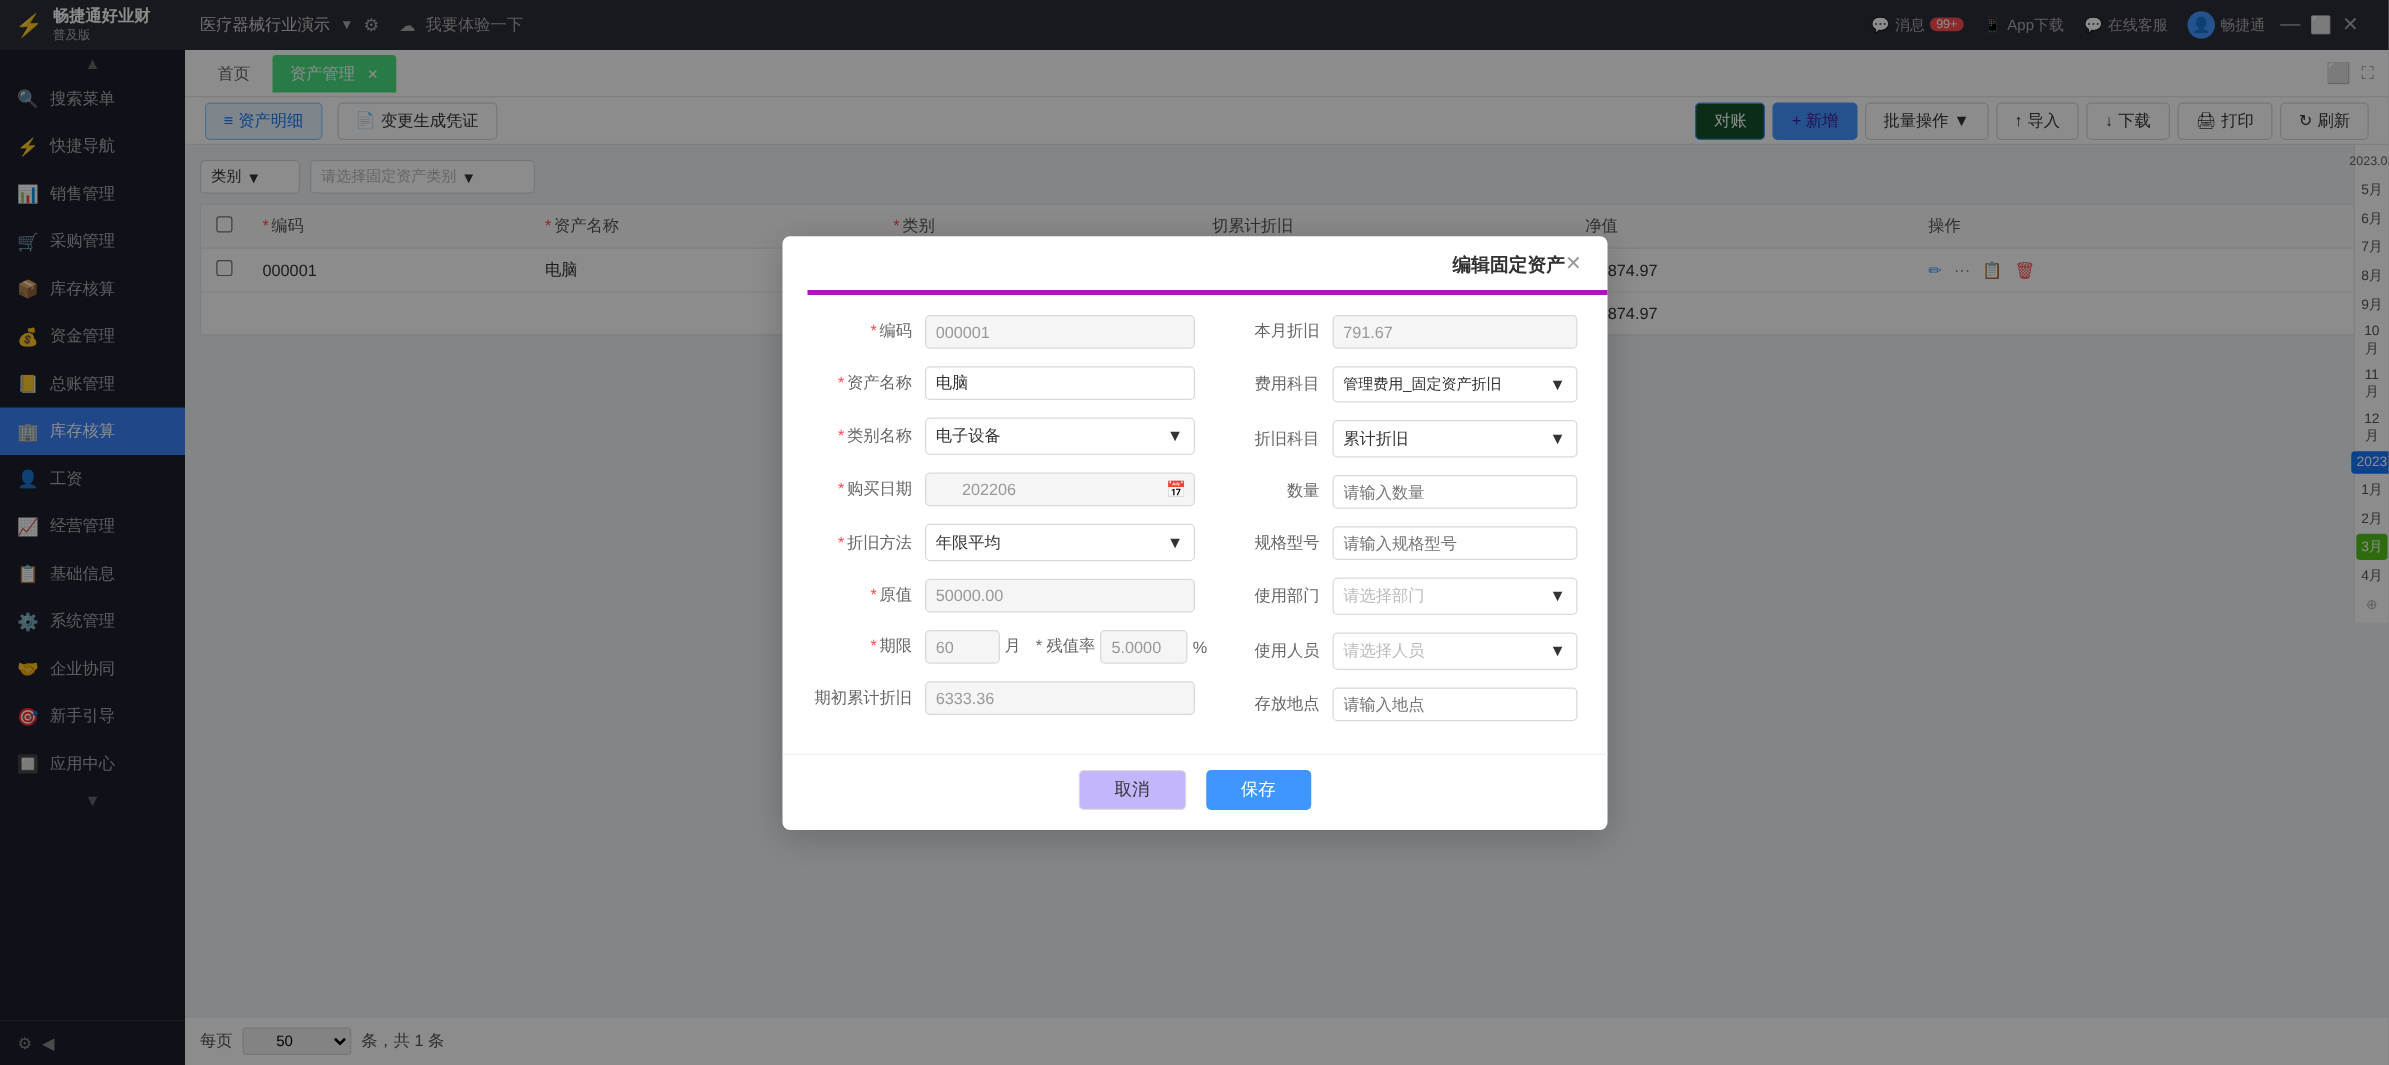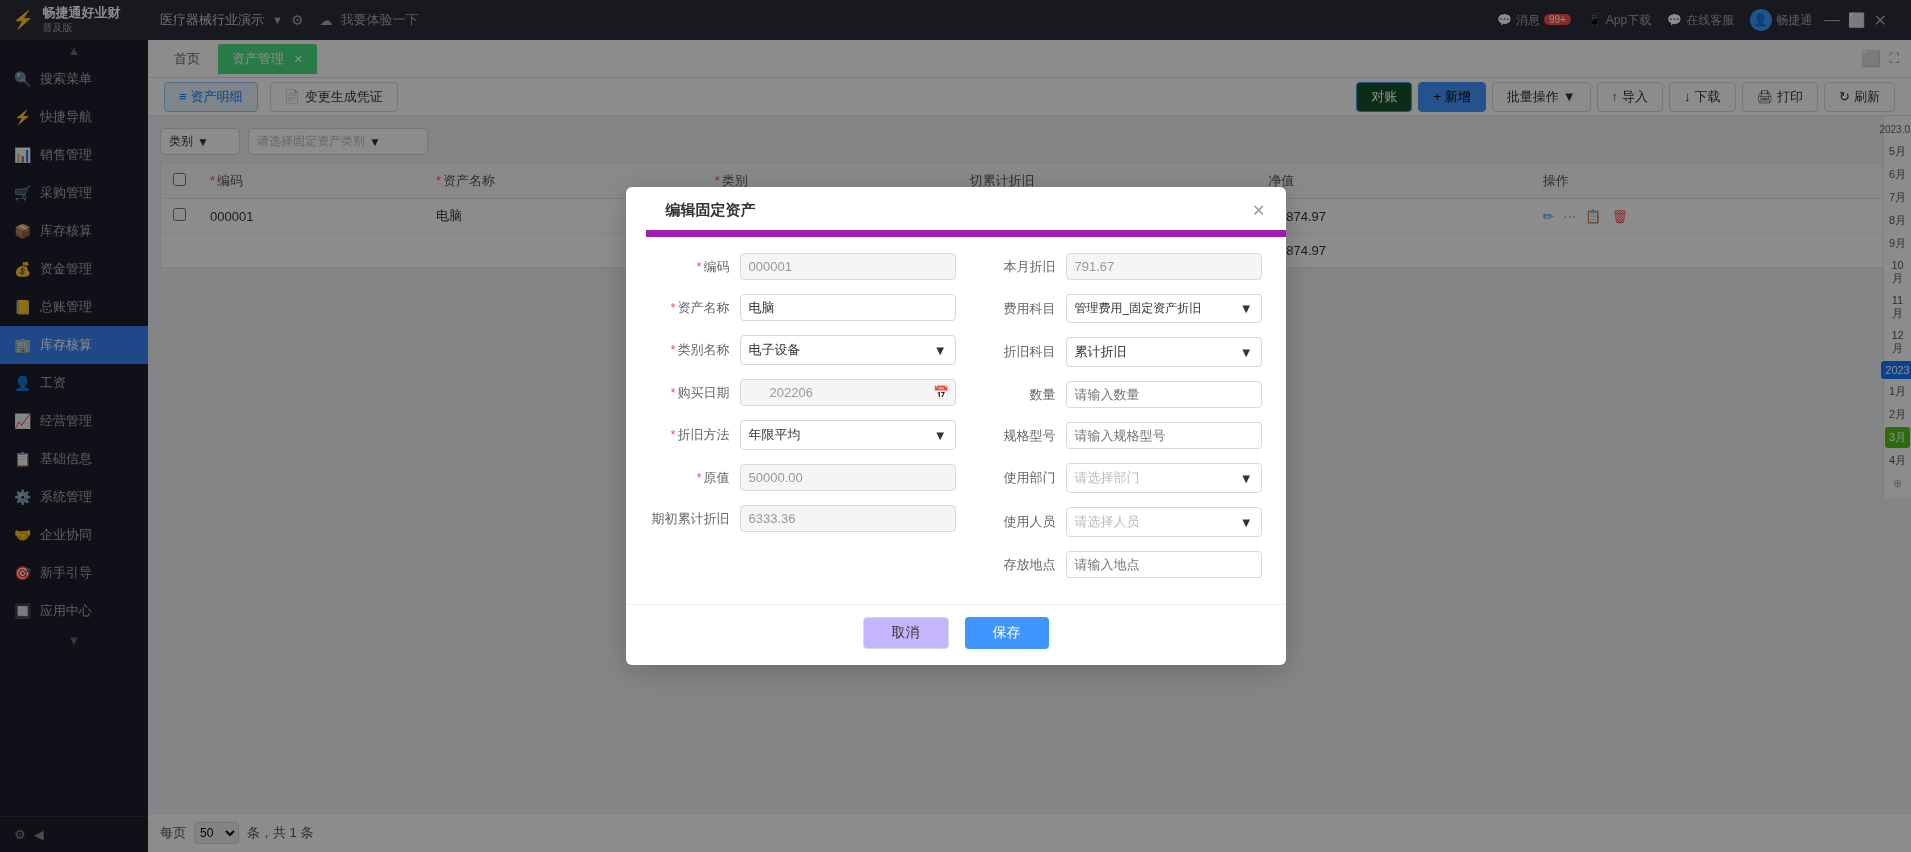--- a/index.html
+++ b/index.html
@@ -49,21 +49,21 @@
     .calendar-strip { position: absolute; right: 0; top: 0; width: 28px; background: #fff; border-left: 1px solid #e8e8e8; display: flex; flex-direction: column; align-items: center; padding: 8px 0; gap: 2px; font-size: 11px; color: #555; }
     .cal-month { padding: 3px 4px; cursor: pointer; text-align: center; }
     .cal-month.green { background: #52c41a; color: #fff; border-radius: 3px; }
     .cal-month.blue-current { background: #1677ff; color: #fff; border-radius: 3px; }
 
     
     .overlay { position: fixed; inset: 0; background: rgba(0,0,0,0.45); z-index: 1000; display: flex; align-items: center; justify-content: center; }
 
     
     .modal { background: #fff; border-radius: 6px; width: 660px; padding: 0; box-shadow: 0 6px 30px rgba(0,0,0,0.2); position: relative; }
-    .modal-header { padding: 14px 20px 10px; border-bottom: 7px solid #a21caf; display: flex; align-items: center; justify-content: space-between; margin-left: 20px; }
+    .modal-header { padding: 14px 20px 10px; border-bottom: 4px solid #a21caf; display: flex; align-items: center; justify-content: flex-end; margin-left: 20px; }
     .modal-title { font-size: 15px; font-weight: 600; color: #333; }
     .modal-close { font-size: 16px; color: #999; cursor: pointer; line-height: 1; }
     .modal-body { padding: 16px 24px 12px; }
     .modal-footer { padding: 12px 20px 16px; display: flex; justify-content: center; gap: 16px; border-top: 1px solid #f0f0f0; }
     .form-grid { display: grid; grid-template-columns: 1fr 1fr; gap: 0; }
     .form-section { padding: 0; }
     .form-row { display: flex; align-items: center; margin-bottom: 14px; }
     .form-label { width: 90px; text-align: right; padding-right: 10px; color: #666; font-size: 13px; flex-shrink: 0; }
     .form-label .star { color: #ff4d4f; margin-right: 2px; }
     .form-control { flex: 1; }
@@ -73,21 +73,21 @@
     .input-group { display: flex; align-items: center; gap: 4px; }
     .input-group .input-field { flex: 1; }
     .input-unit { color: #666; font-size: 13px; flex-shrink: 0; }
     .input-with-icon { position: relative; display: flex; align-items: center; }
     .input-with-icon .input-field { flex: 1; }
     .input-with-icon .cal-icon { position: absolute; right: 6px; color: #aaa; cursor: pointer; }
     .modal-note { font-size: 11px; color: #999; padding: 4px 0 8px; text-align: center; }
     .btn-cancel { padding: 6px 28px; border: 1px solid #d9d9d9; border-radius: 4px; background: #c4b5fd; font-size: 14px; cursor: pointer; color: #333; }
     .btn-save { padding: 6px 28px; border-radius: 4px; background: #4096ff; color: #fff; border: none; font-size: 14px; cursor: pointer; }
     .page-footer { padding: 8px 12px; background: #fff; border-top: 1px solid #e8e8e8; display: flex; align-items: center; gap: 8px; font-size: 13px; color: #555; }
-    .page-size-select { padding: 2px 1px; border: 1px solid #d9d9d9; border-radius: 3px; font-size: 12px; }
+    .page-size-select { padding: 2px 22px; border: 1px solid #d9d9d9; border-radius: 3px; font-size: 12px; }
 
     
     .header-right-icons { display: flex; align-items: center; gap: 16px; margin-left: auto; }
     .header-icon-item { display: flex; align-items: center; gap: 4px; font-size: 12px; color: #aaa; cursor: pointer; }
     .window-controls { display: flex; align-items: center; gap: 8px; padding: 0 12px; }
     .page-main-area { display: flex; flex: 1; position: relative; overflow: hidden; }
     .page-inner { flex: 1; padding: 12px; overflow: auto; }
   </style>
 </head>
 <body>
@@ -230,21 +230,21 @@
           </button>
           <button class="btn btn-icon">
             <span>📄</span>
             <span>变更生成凭证</span>
           </button>
         </div>
         <div class="toolbar-right">
           <button class="btn" style="background:#14532d;color:#fff;border-color:#4096ff;">
             <span>对账</span>
           </button>
-          <button class="btn" style="background:#4096ff;color:#000000;border-color:#4096ff;">
+          <button class="btn" style="background:#4096ff;color:#4c1d95;border-color:#4096ff;">
             <span>+ 新增</span>
           </button>
           <button class="btn btn-icon">
             <span>批量操作</span>
             <span>▼</span>
           </button>
           <button class="btn btn-icon">
             <span>↑</span>
             <span>导入</span>
           </button>
@@ -399,20 +399,32 @@
               </div>
             </div>
           </div>
           <div class="form-row">
             <div class="form-label"><span class="star">*</span><span>原值</span></div>
             <div class="form-control">
               <input type="text" class="input-field disabled" value="50000.00" readonly="" style="">
             </div>
           </div>
           <div class="form-row">
+            <div class="form-label"><span class="star">*</span><span>期限</span></div>
+            <div class="form-control">
+              <div class="input-group">
+                <input type="text" class="input-field disabled" value="60" style="width: 60px;" readonly="">
+                <span class="input-unit">月</span>
+                <span class="input-unit" style="margin-left:8px;"> * 残值率</span>
+                <input type="text" class="input-field disabled" value="5.0000" style="width: 70px;" readonly="">
+                <span class="input-unit">%</span>
+              </div>
+            </div>
+          </div>
+          <div class="form-row">
             <div class="form-label"><span>期初累计折旧</span></div>
             <div class="form-control">
               <input type="text" class="input-field disabled" value="6333.36" readonly="" style="">
             </div>
           </div>
         </div>
 
         <div class="form-section" style="padding-left:20px;">
           <div class="form-row">
             <div class="form-label"><span>本月折旧</span></div>

